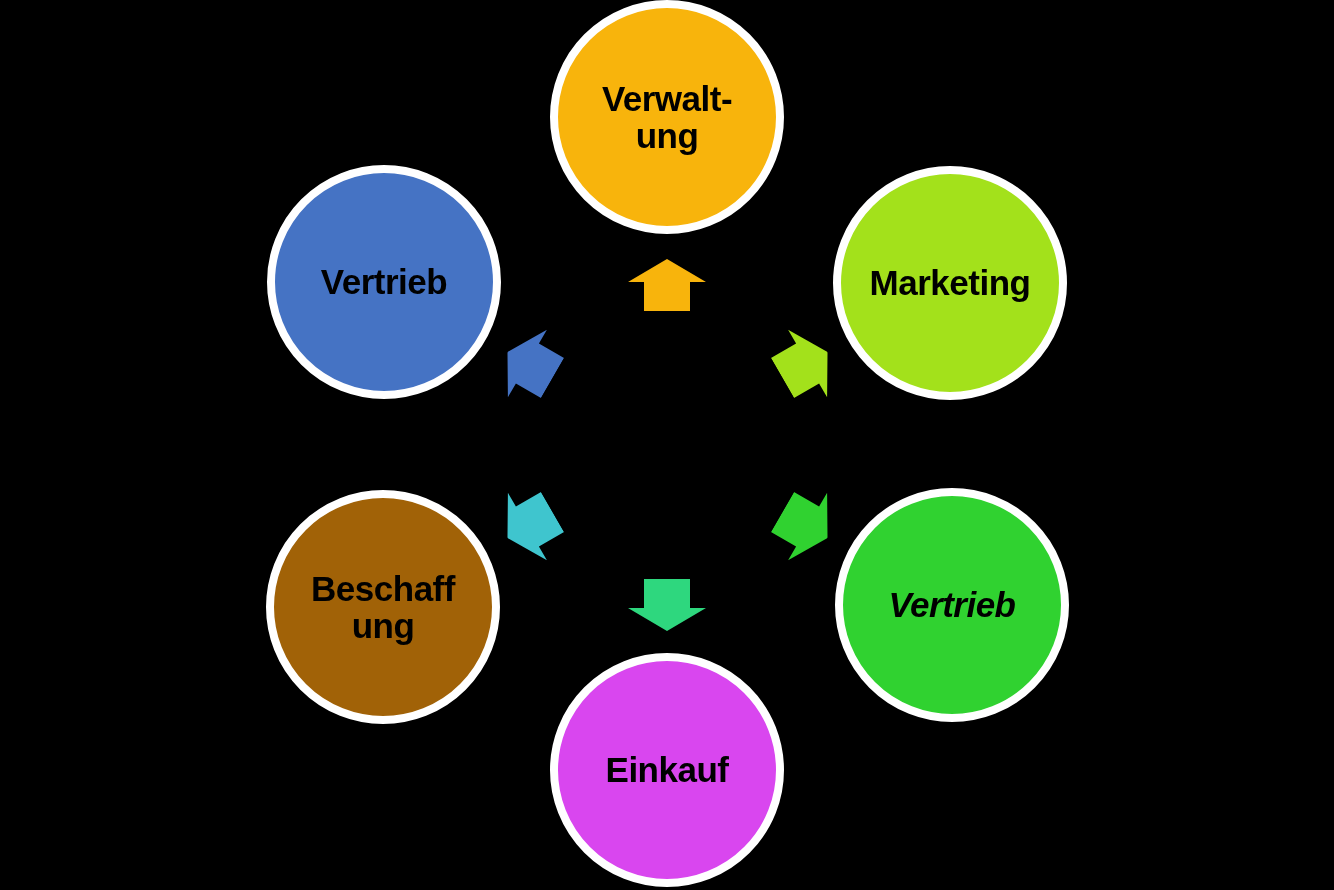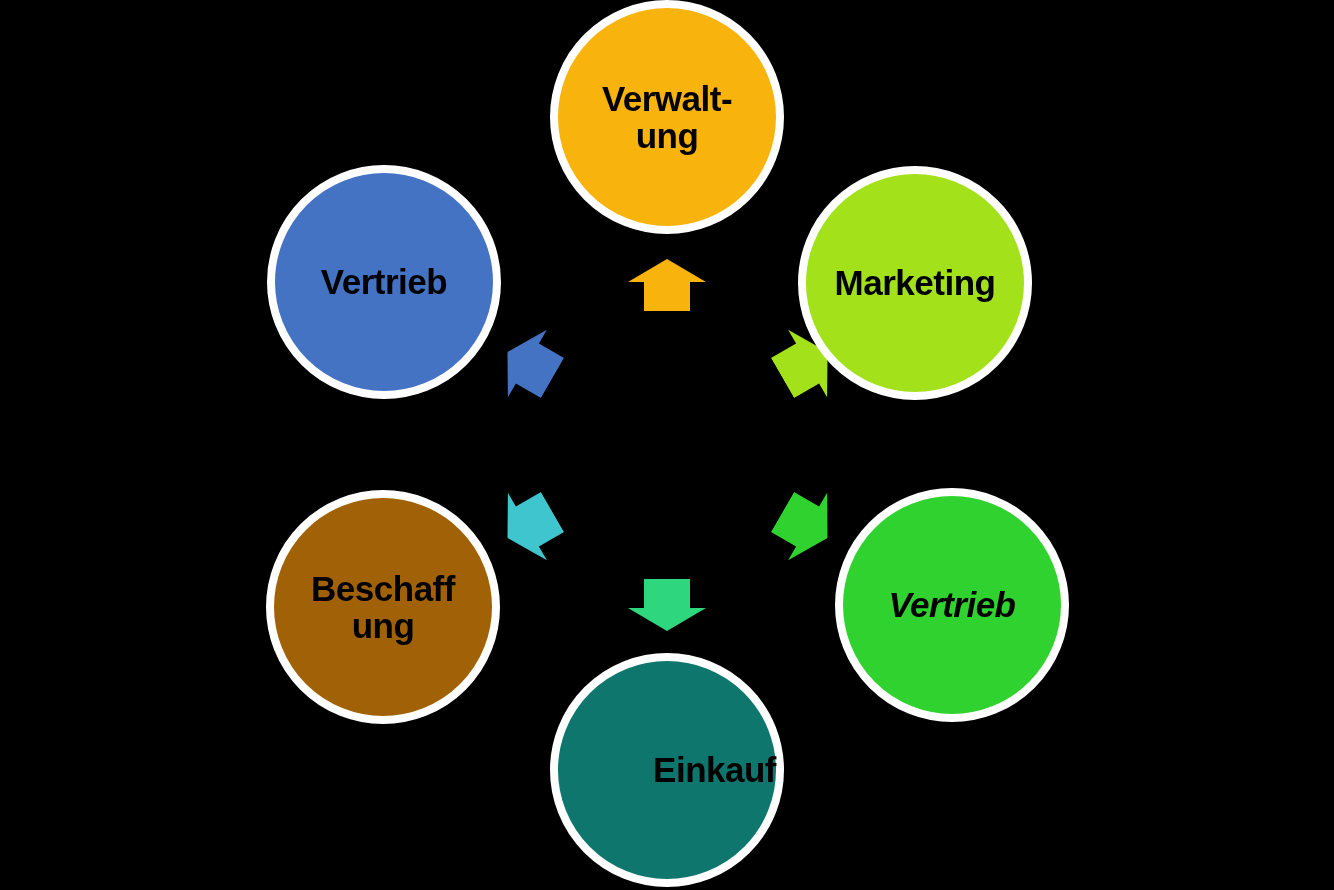--- a/index.html
+++ b/index.html
@@ -48,21 +48,21 @@
     transform-origin: 39px 26px;
   }
   .arrow.r60  { transform: rotate(60deg); }
   .arrow.r120 { transform: rotate(120deg); }
   .arrow.r180 { transform: rotate(180deg); }
   .arrow.r240 { transform: rotate(240deg); }
   .arrow.r300 { transform: rotate(300deg); }
   
   .pos-center      { left: 550px; top: 328px; }
   .pos-verwaltung  { left: 550px; top:   0px; }
-  .pos-marketing   { left: 798px; top: 166px; }
+  .pos-marketing   { left: 833px; top: 166px; }
   .pos-vertrieb    { left: 835px; top: 488px; }
   .pos-einkauf     { left: 550px; top: 653px; }
   .pos-beschaffung { left: 266px; top: 490px; }
   .pos-logistik    { left: 267px; top: 165px; }
   .apos-verwaltung  { left: 628px; top: 259px; }
   .apos-marketing   { left: 766px; top: 339px; }
   .apos-vertrieb    { left: 766px; top: 499px; }
   .apos-einkauf     { left: 628px; top: 579px; }
   .apos-beschaffung { left: 491px; top: 499px; }
   .apos-logistik    { left: 491px; top: 339px; }
@@ -98,21 +98,21 @@
   </div>
 
   <div class="node pos-marketing" style="background-color: rgb(163, 225, 27); border-color: rgb(255, 255, 255);">
     <span class="line">Marketing</span>
   </div>
 
   <div class="node pos-vertrieb" style="background-color: rgb(48, 210, 48); border-color: rgb(255, 255, 255); font-style: italic;">
     <span class="line">Vertrieb</span>
   </div>
 
-  <div class="node pos-einkauf" style="background-color: #0f766e; border-color: rgb(255, 255, 255); align-items: flex-end;">
+  <div class="node pos-einkauf" style="background-color: #d946ef; border-color: rgb(255, 255, 255);">
     <span class="line">Einkauf</span>
   </div>
 
   <div class="node pos-beschaffung" style="background-color: #a16207; border-color: rgb(255, 255, 255);">
     <span class="line">Beschaff</span>
     <span class="line">ung</span>
   </div>
 
   <div class="node pos-logistik" style="background-color: rgb(69, 115, 196); border-color: rgb(255, 255, 255);">
     <span class="line">Vertrieb</span>

